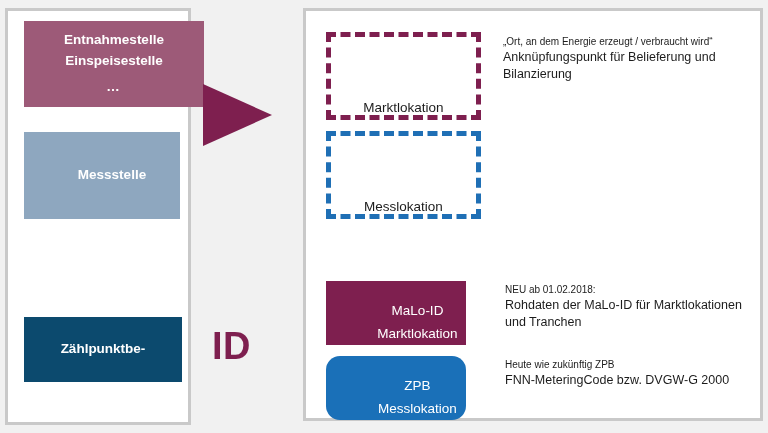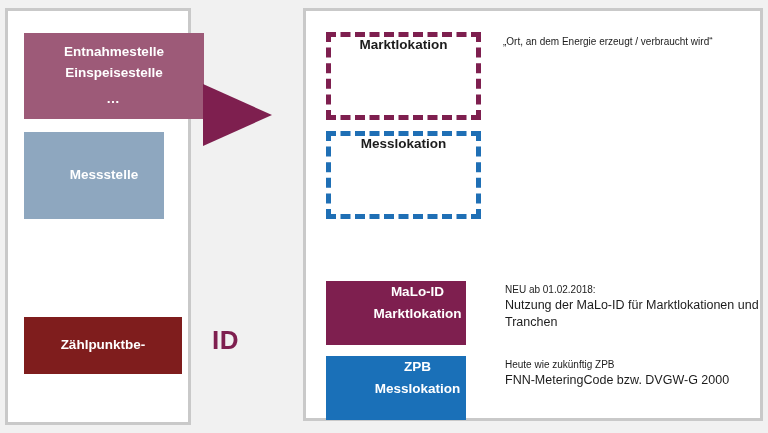--- a/index.html
+++ b/index.html
@@ -37,55 +37,55 @@
     flex-direction: column;
     align-items: center;
     justify-content: center;
     color: #ffffff;
     font-weight: bold;
     font-size: 13.5px;
     line-height: 1.55;
     text-align: center;
   }
   #block-entnahme {
-    left: 16px; top: 22px; width: 180px; height: 86px;
+    left: 16px; top: 10px; width: 180px; height: 86px;
     background: #9d5a78;
   }
   #block-entnahme .dots {
     font-size: 13.5px;
     letter-spacing: 2px;
     margin-top: 6px;
   }
   #block-messstelle {
-    left: 16px; top: 121px; width: 140px; height: 87px;
+    left: 16px; top: 121px; width: 156px; height: 87px;
     background: #8ea7bf;
     padding-left: 20px;
   }
   #block-zpb {
-    left: 16px; top: 306px; width: 158px; height: 57px;
-    background: #7f1d1d;
+    left: 16px; top: 306px; width: 158px; height: 65px;
+    background: #0c4a6e;
     gap: 40px;
   }
 
   
   #arrow {
     position: absolute;
     left: 203px;
     top: 84px;
     width: 0;
     height: 0;
     border-top: 31px solid transparent;
     border-bottom: 31px solid transparent;
     border-left: 69px solid #7e1f4f;
   }
   #id-label {
     position: absolute;
     left: 212px;
     top: 325px;
-    font-size: 26px;
+    font-size: 38px;
     font-weight: bold;
     color: #7e1f4f;
     letter-spacing: 0.5px;
   }
 
   
   .row {
     position: absolute;
     display: flex;
     align-items: flex-start;
@@ -93,23 +93,23 @@
   #row-marktlokation { left: 20px; top: 21px;  }
   #row-messlokation  { left: 20px; top: 120px; }
   #row-malo-id       { left: 20px; top: 270px; }
   #row-zpb           { left: 20px; top: 345px; }
 
   .tag {
     box-sizing: border-box;
     display: flex;
     flex-direction: column;
     align-items: center;
-    justify-content: flex-start;
+    justify-content: flex-end;
     text-align: center;
-    font-weight: bold;
+    font-weight: normal;
     flex: 0 0 auto;
   }
   .tag-dashed {
     width: 155px;
     height: 88px;
     background: #ffffff;
     font-size: 13.5px;
     color: #1c1c1c;
   }
   .tag-dashed.magenta { border: 5px dashed #7e1f4f; }
@@ -117,21 +117,21 @@
 
   .tag-solid {
     width: 140px;
     height: 64px;
     color: #ffffff;
     font-size: 13.5px;
     line-height: 1.65;
     padding-left: 43px;
   }
   .tag-solid.magenta { background: #7e1f4f; }
-  .tag-solid.blue    { background: #1a70b8; }
+  .tag-solid.blue    { background: #1a70b8; border-radius: 14px; }
 
   .desc {
     margin-left: 22px;
     padding-top: 3px;
     color: #1c1c1c;
     max-width: 268px;
   }
   #row-malo-id .desc,
   #row-zpb .desc { margin-left: 39px; padding-top: 2px; }
 
@@ -173,37 +173,38 @@
   <div id="id-label">ID</div>
 
   <div class="panel" id="right-panel">
 
     <div class="row" id="row-marktlokation">
       <div class="tag tag-dashed magenta">
         <span>Marktlokation</span>
       </div>
       <div class="desc">
         <div class="desc-title">„Ort, an dem Energie erzeugt / verbraucht wird“</div>
+        <div class="desc-body">Anknüpfungspunkt für Belieferung und Bilanzierung</div>
       </div>
     </div>
 
     <div class="row" id="row-messlokation">
       <div class="tag tag-dashed blue">
         <span>Messlokation</span>
       </div>
     </div>
 
     <div class="row" id="row-malo-id">
       <div class="tag tag-solid magenta">
         <span>MaLo-ID</span>
         <span>Marktlokation</span>
       </div>
       <div class="desc">
         <div class="desc-title">NEU ab 01.02.2018:</div>
-        <div class="desc-body">Nutzung der MaLo-ID für Marktlokationen und Tranchen</div>
+        <div class="desc-body">Rohdaten der MaLo-ID für Marktlokationen und Tranchen</div>
       </div>
     </div>
 
     <div class="row" id="row-zpb">
       <div class="tag tag-solid blue">
         <span>ZPB</span>
         <span>Messlokation</span>
       </div>
       <div class="desc">
         <div class="desc-title">Heute wie zukünftig ZPB</div>

